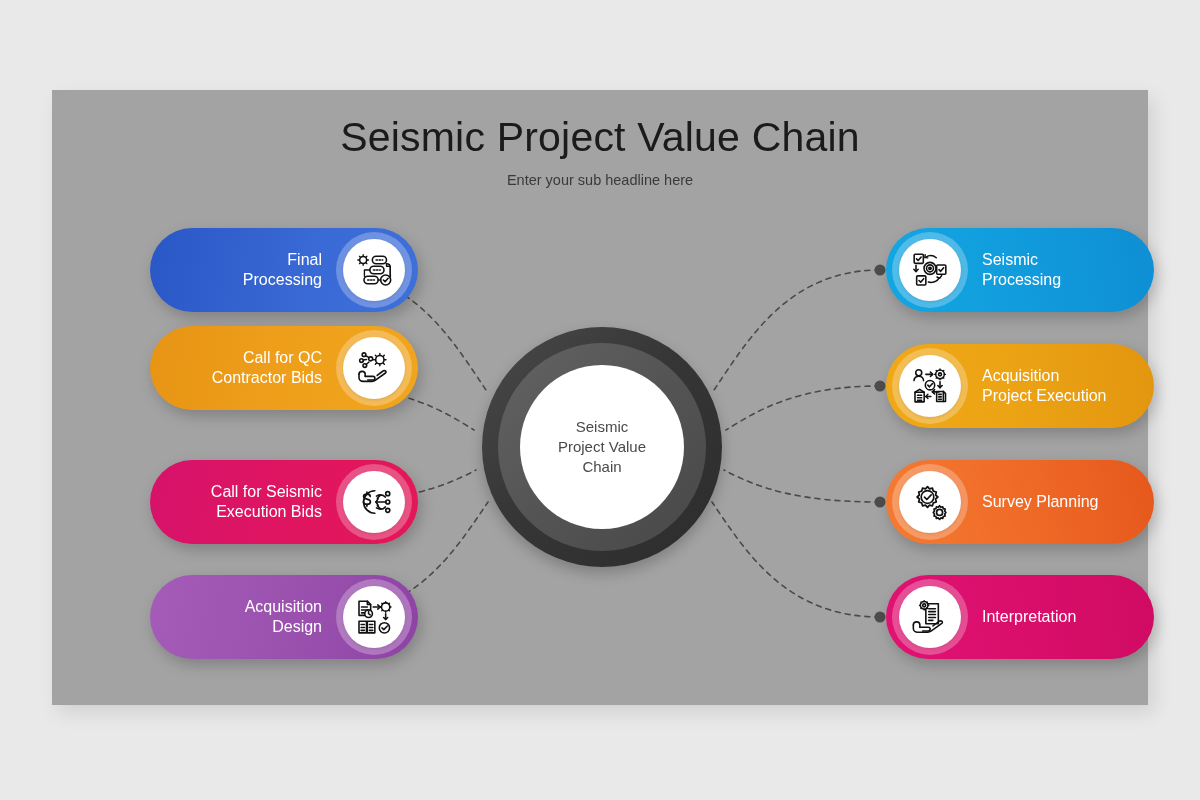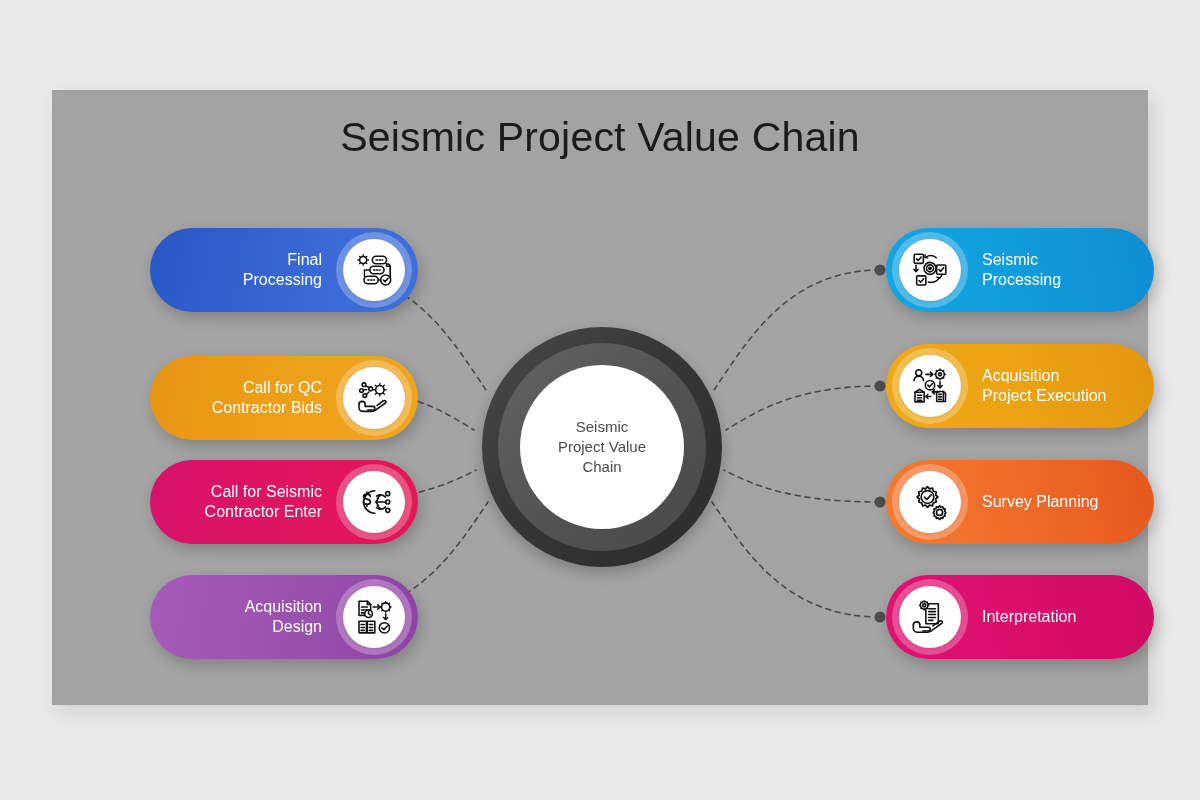--- a/index.html
+++ b/index.html
@@ -170,20 +170,21 @@
   .g-orange  { background: linear-gradient(260deg, #e6581d 0%, #f06c28 55%, #f47b33 100%); }
   .g-magenta { background: linear-gradient(260deg, #d00b63 0%, #da0f6c 55%, #e01272 100%); }
 </style>
 </head>
 <body>
 
 <div id="stage">
   <div id="slide-card">
 
     <div id="title">Seismic Project Value Chain</div>
+    <div id="subtitle">Enter your sub headline here</div>
 
     <svg id="connectors" viewBox="0 0 1096 615" xmlns="http://www.w3.org/2000/svg">
       <g fill="none" stroke="#4a4a4a" stroke-width="1.6" stroke-dasharray="5 5" stroke-linecap="round">
 
         <path d="M 268 180 C 360 180 400 250 434 300"></path>
 
         <path d="M 268 296 C 350 296 390 320 422 340"></path>
 
         <path d="M 268 412 C 350 412 390 398 424 380"></path>
 
@@ -239,21 +240,21 @@
             <path d="M35.3 36l2 2 3.6-4"></path>
             <path d="M39 16.5v3h4.5v11.5H44" stroke-width="1.6"></path>
             <path d="M19 24h-6.5v7.5" stroke-width="1.6"></path>
             <path d="M29 36h3" stroke-width="1.6"></path>
             <path d="M39 16.5c3.5 0 4.5 2 4.5 4v13" stroke-width="1.6"></path>
           </svg>
         </div>
       </div>
     </div>
 
-    <div class="pill left g-amber" style="top:266px">
+    <div class="pill left g-amber" style="top:236px">
       <div class="pill-label">Call for QC
 Contractor Bids</div>
       <div class="icon-halo">
         <div class="icon-disc">
           <svg width="40" height="40" viewBox="0 0 48 48" fill="none" stroke="#111" stroke-width="1.9" stroke-linecap="round" stroke-linejoin="round">
             <circle cx="31" cy="14" r="5"></circle>
             <g stroke-width="1.7">
               <path d="M31 6.6v1.6M31 19.8v1.6M23.6 14h1.6M36.8 14h1.6M25.6 8.6l1.2 1.2M35.2 18.2l1.2 1.2M36.4 8.6l-1.2 1.2M26.8 18.2l-1.2 1.2"></path>
             </g>
             <circle cx="12" cy="8" r="2.2"></circle>
@@ -264,21 +265,21 @@
             <path d="M6 31.5c0-2 1.8-3.5 3.8-3.5 2 0 3.6 1.5 3.6 3.4v2.6"></path>
             <path d="M6 31.5v4.2c0 2.4 2.2 4.3 5 4.3h10.6c1.5 0 3-0.5 4.2-1.4l12-8.6c1-0.8 0.8-2.2-0.4-2.6-1-0.4-2.2-0.2-3 0.5l-6.6 5"></path>
             <path d="M13.4 34h9.4c1.3 0 2.3 1 2.3 2.2 0 1.2-1 2.2-2.3 2.2h-6.3"></path>
           </svg>
         </div>
       </div>
     </div>
 
     <div class="pill left g-crimson" style="top:370px">
       <div class="pill-label">Call for Seismic
-Contractor Enter</div>
+Execution Bids</div>
       <div class="icon-halo">
         <div class="icon-disc">
           <svg width="40" height="40" viewBox="0 0 48 48" fill="none" stroke="#111" stroke-width="2" stroke-linecap="round" stroke-linejoin="round">
             <path d="M25 10.5A13.5 13.5 0 1 0 25 37.5"></path>
             <path d="M19.5 17.5c0-1.8-1.8-3-4-3s-4 1.3-4 3 1.6 2.5 4 3 4.2 1.3 4.2 3.2-1.9 3.2-4.2 3.2-4.2-1.4-4.2-3.2"></path>
             <path d="M15.5 12.2v2.3M15.5 26.9v2.3"></path>
             <path d="M27 17c1.6-1 3.3-1.5 5-1.5 2.4 0 4.3 1 5.5 2.6"></path>
             <path d="M27 31c1.6 1 3.3 1.5 5 1.5 2.4 0 4.3-1 5.5-2.6"></path>
             <path d="M26 24h12"></path>
             <circle cx="40.5" cy="14" r="2.4"></circle>

